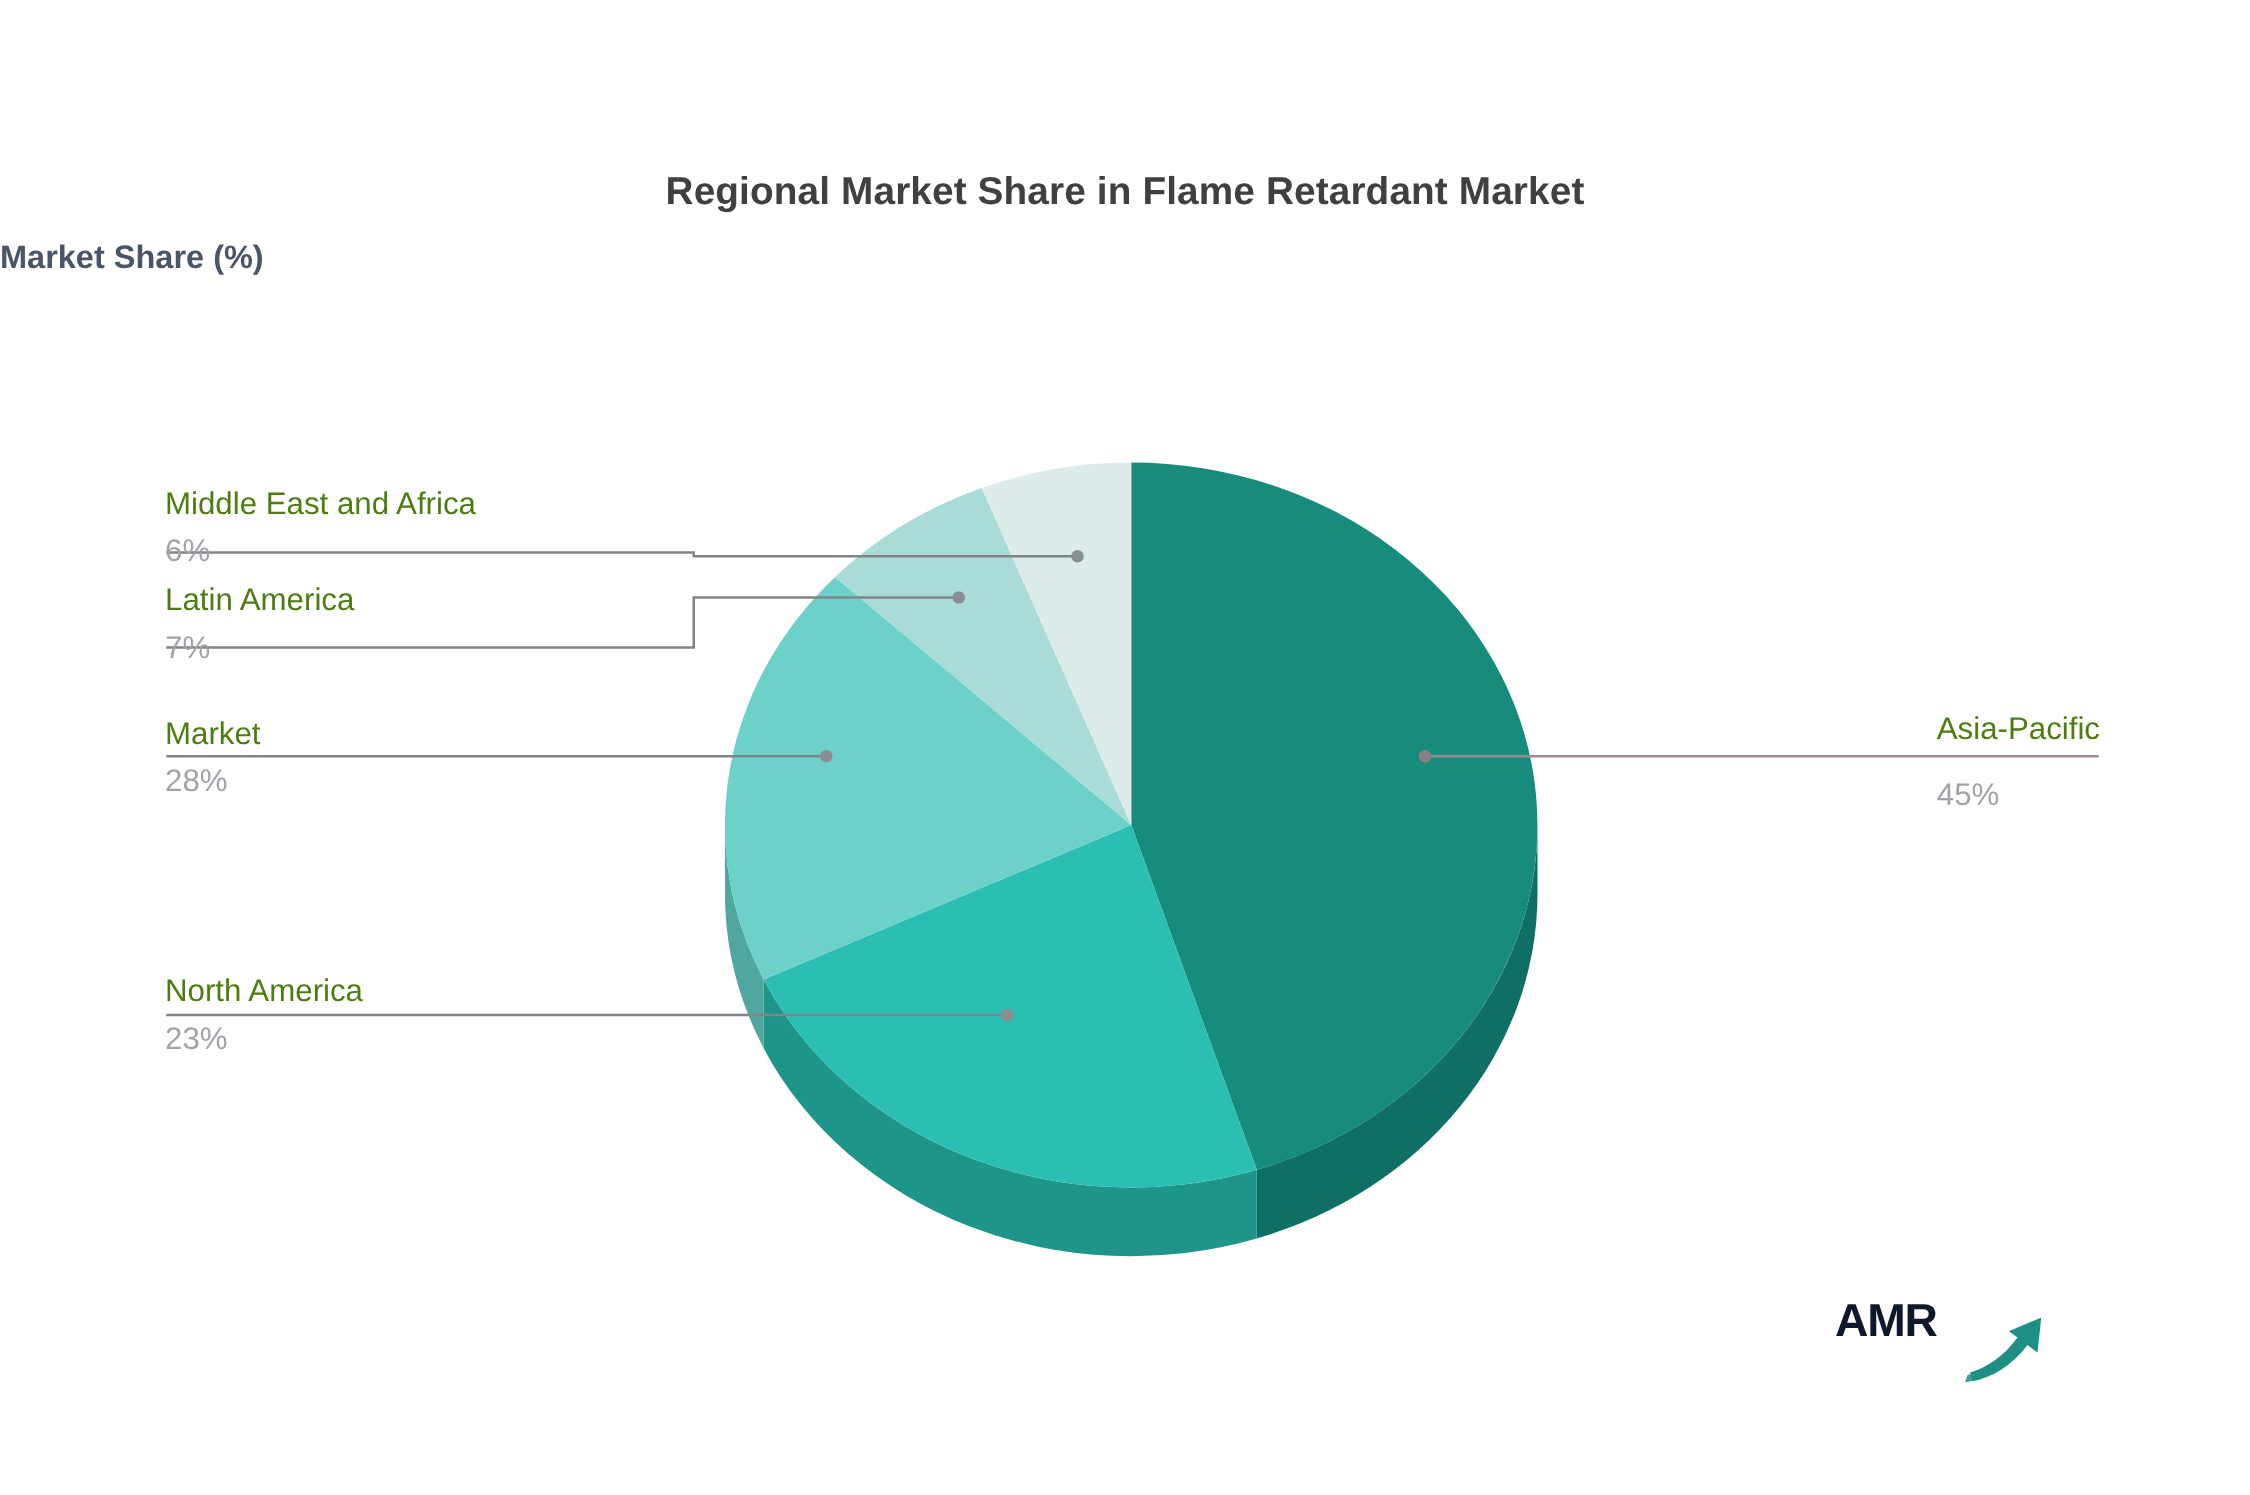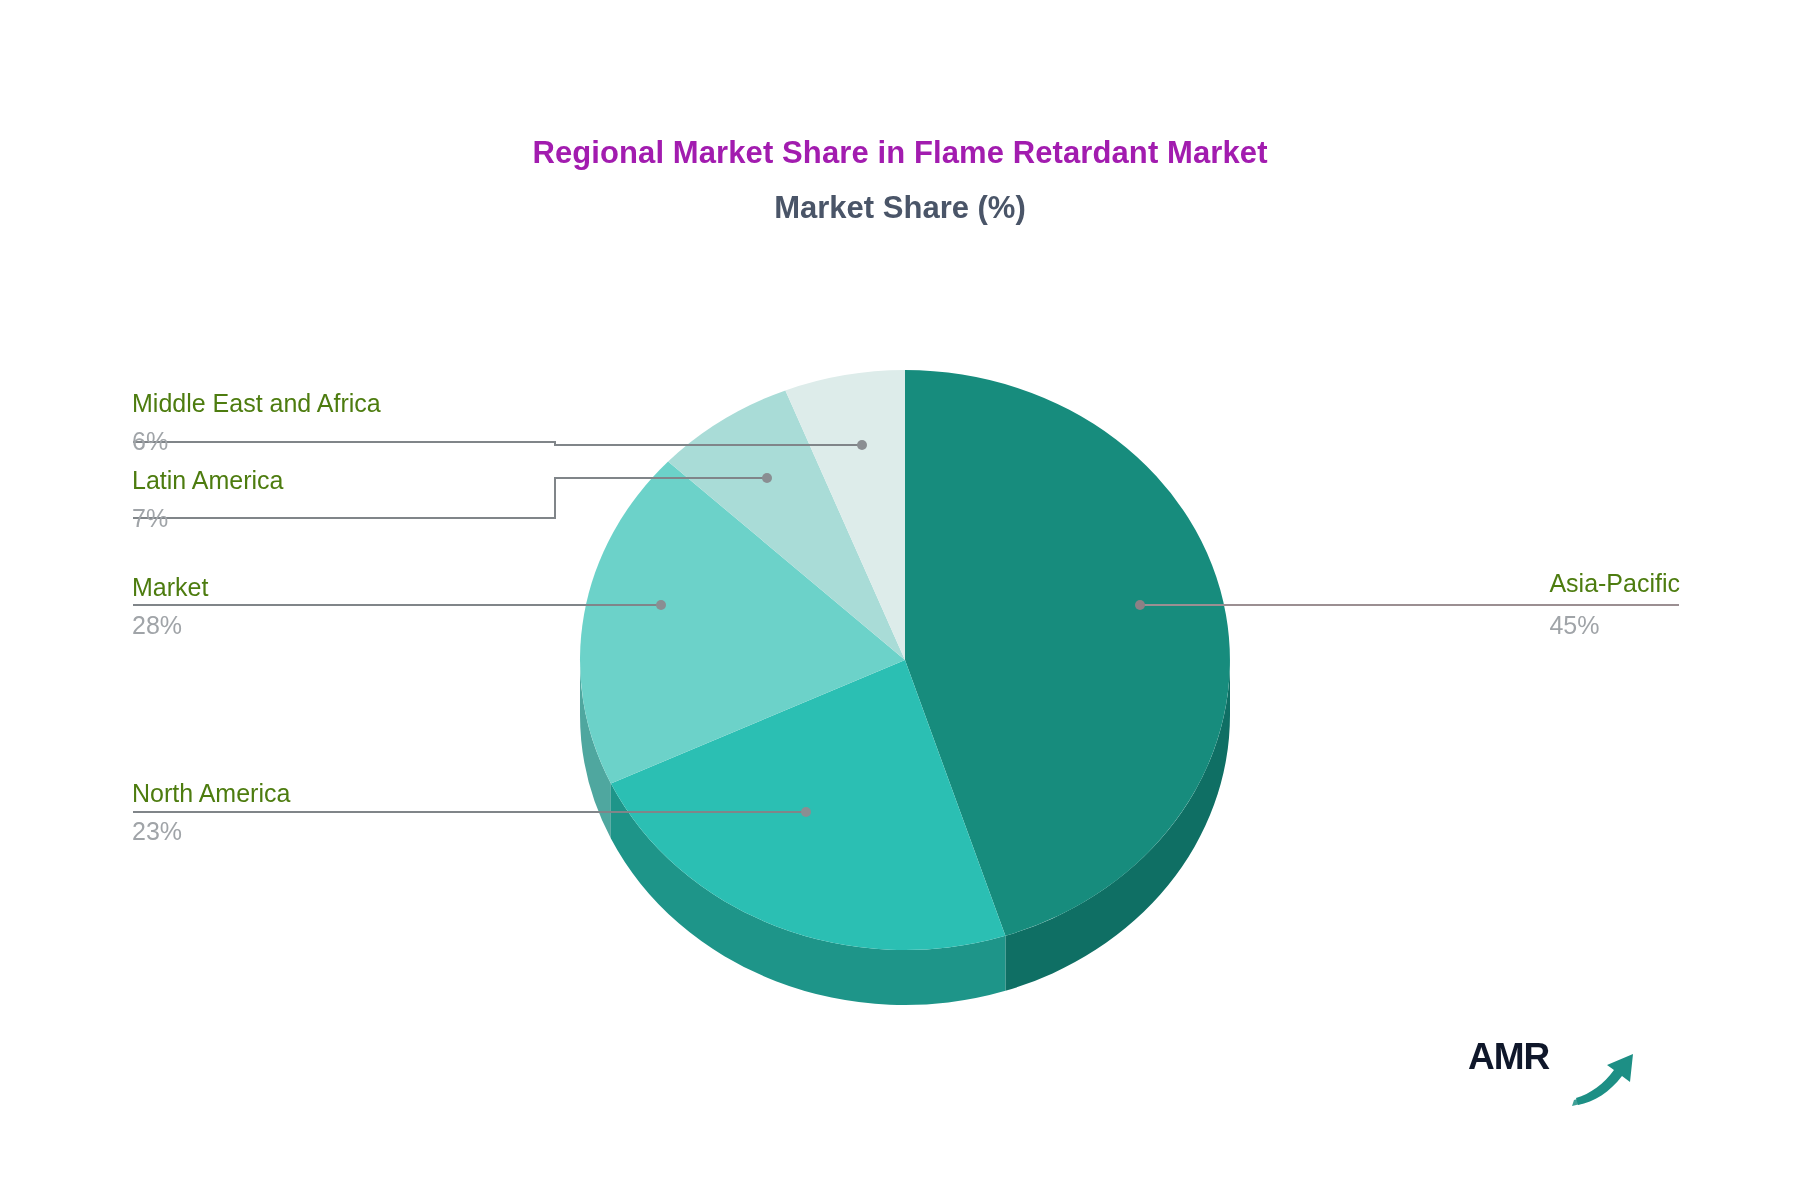--- a/index.html
+++ b/index.html
@@ -24,30 +24,30 @@
 
   
   .title {
     position: absolute;
     left: 0;
     top: 135px;
     width: 1800px;
     text-align: center;
     font-size: 31px;
     font-weight: bold;
-    color: #a21caf;
+    color: #404040;
     letter-spacing: 0.1px;
   }
   .subtitle {
     position: absolute;
     left: 0;
     top: 190px;
     width: 1800px;
-    text-align: center;
-    font-size: 31px;
+    text-align: left;
+    font-size: 26px;
     font-weight: bold;
     color: #4a5568;
   }
 
   
   .chart-svg {
     position: absolute;
     left: 0;
     top: 0;
     width: 1800px;
@@ -75,21 +75,21 @@
   .lbl.right { text-align: left; }
 
   
   #lbl-mea       { left: 132px; top: 388px; }
   #lbl-latam     { left: 132px; top: 465px; }
   #lbl-europe    { left: 132px; top: 572px; }
   #lbl-na        { left: 132px; top: 778px; }
   #lbl-apac      { right: 120px; top: 568px; }
 
   #lbl-mea .val, #lbl-latam .val, #lbl-europe .val, #lbl-na .val { margin-top: 8px; }
-  #lbl-apac .val { margin-top: 12px; }
+  #lbl-apac .val { margin-top: 23px; }
 
   
   .logo {
     position: absolute;
     left: 1468px;
     top: 1032px;
     width: 180px;
     height: 78px;
   }
   .logo .word {

